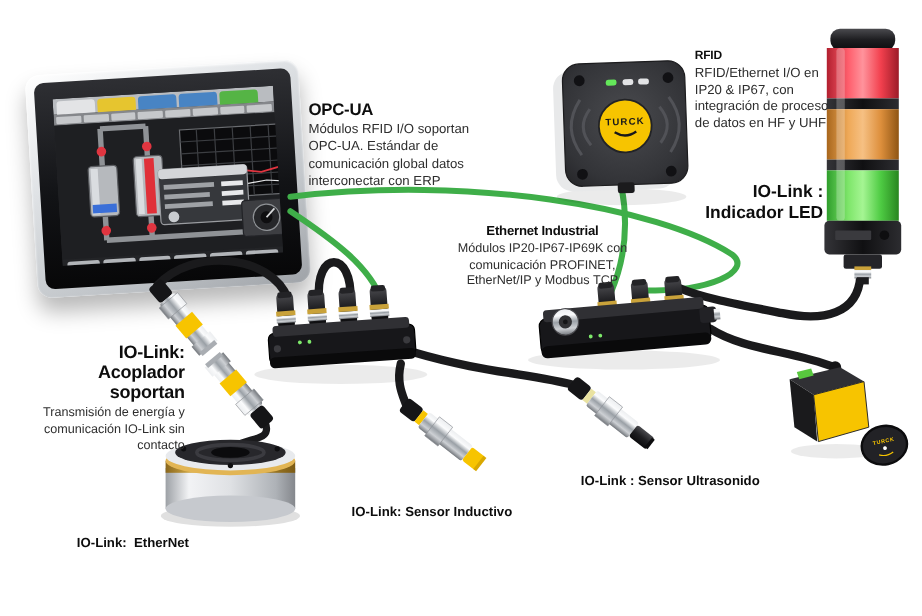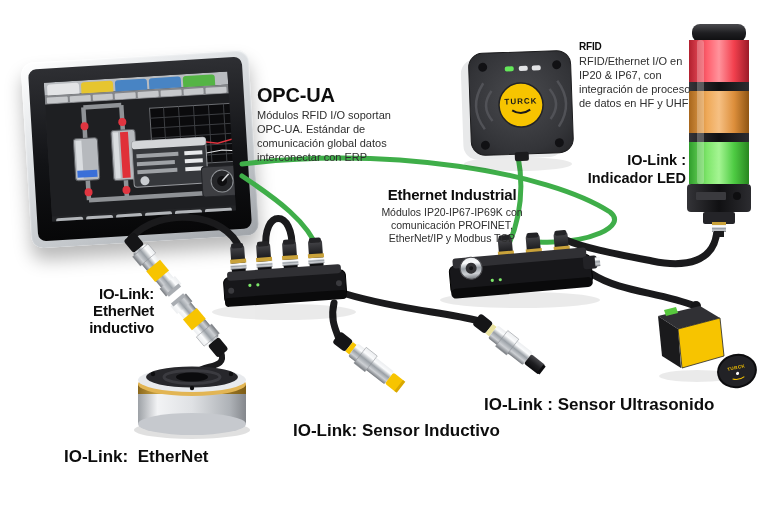--- a/index.html
+++ b/index.html
@@ -18,33 +18,33 @@
   .hmi-tabs{height:13px;background:#b9bcc0;display:flex;gap:2px;padding:2px 3px 0 3px;box-sizing:border-box;}
   .hmi-tab{width:32px;border-radius:3px 3px 0 0;}
   .hmi-toolbar{height:9px;background:#85878b;display:flex;gap:2px;padding:1.5px 2px;box-sizing:border-box;}
   .hmi-toolbtn{flex:1;background:#c6c8cb;border-radius:1px;}
   .hmi-mimic{position:relative;height:112px;background:#1e1f22;}
   .hmi-btnrow{height:12px;background:#232427;display:flex;gap:3px;padding:2px 4px;box-sizing:border-box;}
   .hmi-btn{flex:1;background:#b2b5b9;border-radius:2px;}
 
   
   .ann{position:absolute;color:#0d0d0d;}
-  .ann .ttl{font-weight:bold;font-size:20px;line-height:1.1;letter-spacing:-.2px;}
+  .ann .ttl{font-weight:bold;font-size:14px;line-height:1.1;letter-spacing:-.2px;}
   .ann .bdy{font-size:11px;line-height:1.28;color:#2e2e2e;margin-top:2px;}
   .ann-opcua{left:257px;top:84px;width:152px;}
   .ann-rfid{left:579px;top:41px;width:121px;}
   .ann-rfid .ttl{font-size:10px;}
   .ann-led{left:568px;top:151px;width:118px;text-align:right;font-weight:bold;font-size:14.5px;line-height:1.25;}
   .ann-eth{left:366px;top:187px;width:172px;text-align:center;}
-  .ann-eth .ttl{font-size:15px;}
+  .ann-eth .ttl{font-size:11px;}
   .ann-eth .bdy{font-size:10.5px;text-align:center;}
   .ann-coupler{left:14px;top:286px;width:140px;text-align:right;}
   .ann-coupler .ttl{font-size:15px;width:110px;margin-left:auto;line-height:1.12;}
   .ann-coupler .bdy{font-size:10.5px;}
-  .device-label{position:absolute;font-weight:bold;font-size:17px;color:#0d0d0d;white-space:pre;}
+  .device-label{position:absolute;font-weight:bold;font-size:11px;color:#0d0d0d;white-space:pre;}
   .lbl-encoder{left:64px;top:447px;}
   .lbl-inductive{left:293px;top:421px;text-align:center;}
   .lbl-ultrasonic{left:484px;top:395px;}
 </style>
 </head>
 <body>
 
 <div class="stage">
 
   <div class="hmi">
@@ -412,20 +412,21 @@
   </div>
 
   <div class="ann ann-led">IO-Link : Indicador LED</div>
 
   <div class="ann ann-eth">
     <div class="ttl">Ethernet Industrial</div>
     <div class="bdy">Módulos IP20-IP67-IP69K con comunicación PROFINET, EtherNet/IP y Modbus TCP</div>
   </div>
 
   <div class="ann ann-coupler">
-    <div class="ttl">IO-Link: EtherNet inductivo</div>
+    <div class="ttl">IO-Link: Acoplador soportan</div>
+    <div class="bdy">Transmisión de energía y comunicación IO-Link sin contacto</div>
   </div>
 
   <div class="device-label lbl-encoder">IO-Link:  EtherNet</div>
   <div class="device-label lbl-inductive">IO-Link: Sensor Inductivo</div>
   <div class="device-label lbl-ultrasonic">IO-Link : Sensor Ultrasonido</div>
 
 </div>
 
 </body></html>

